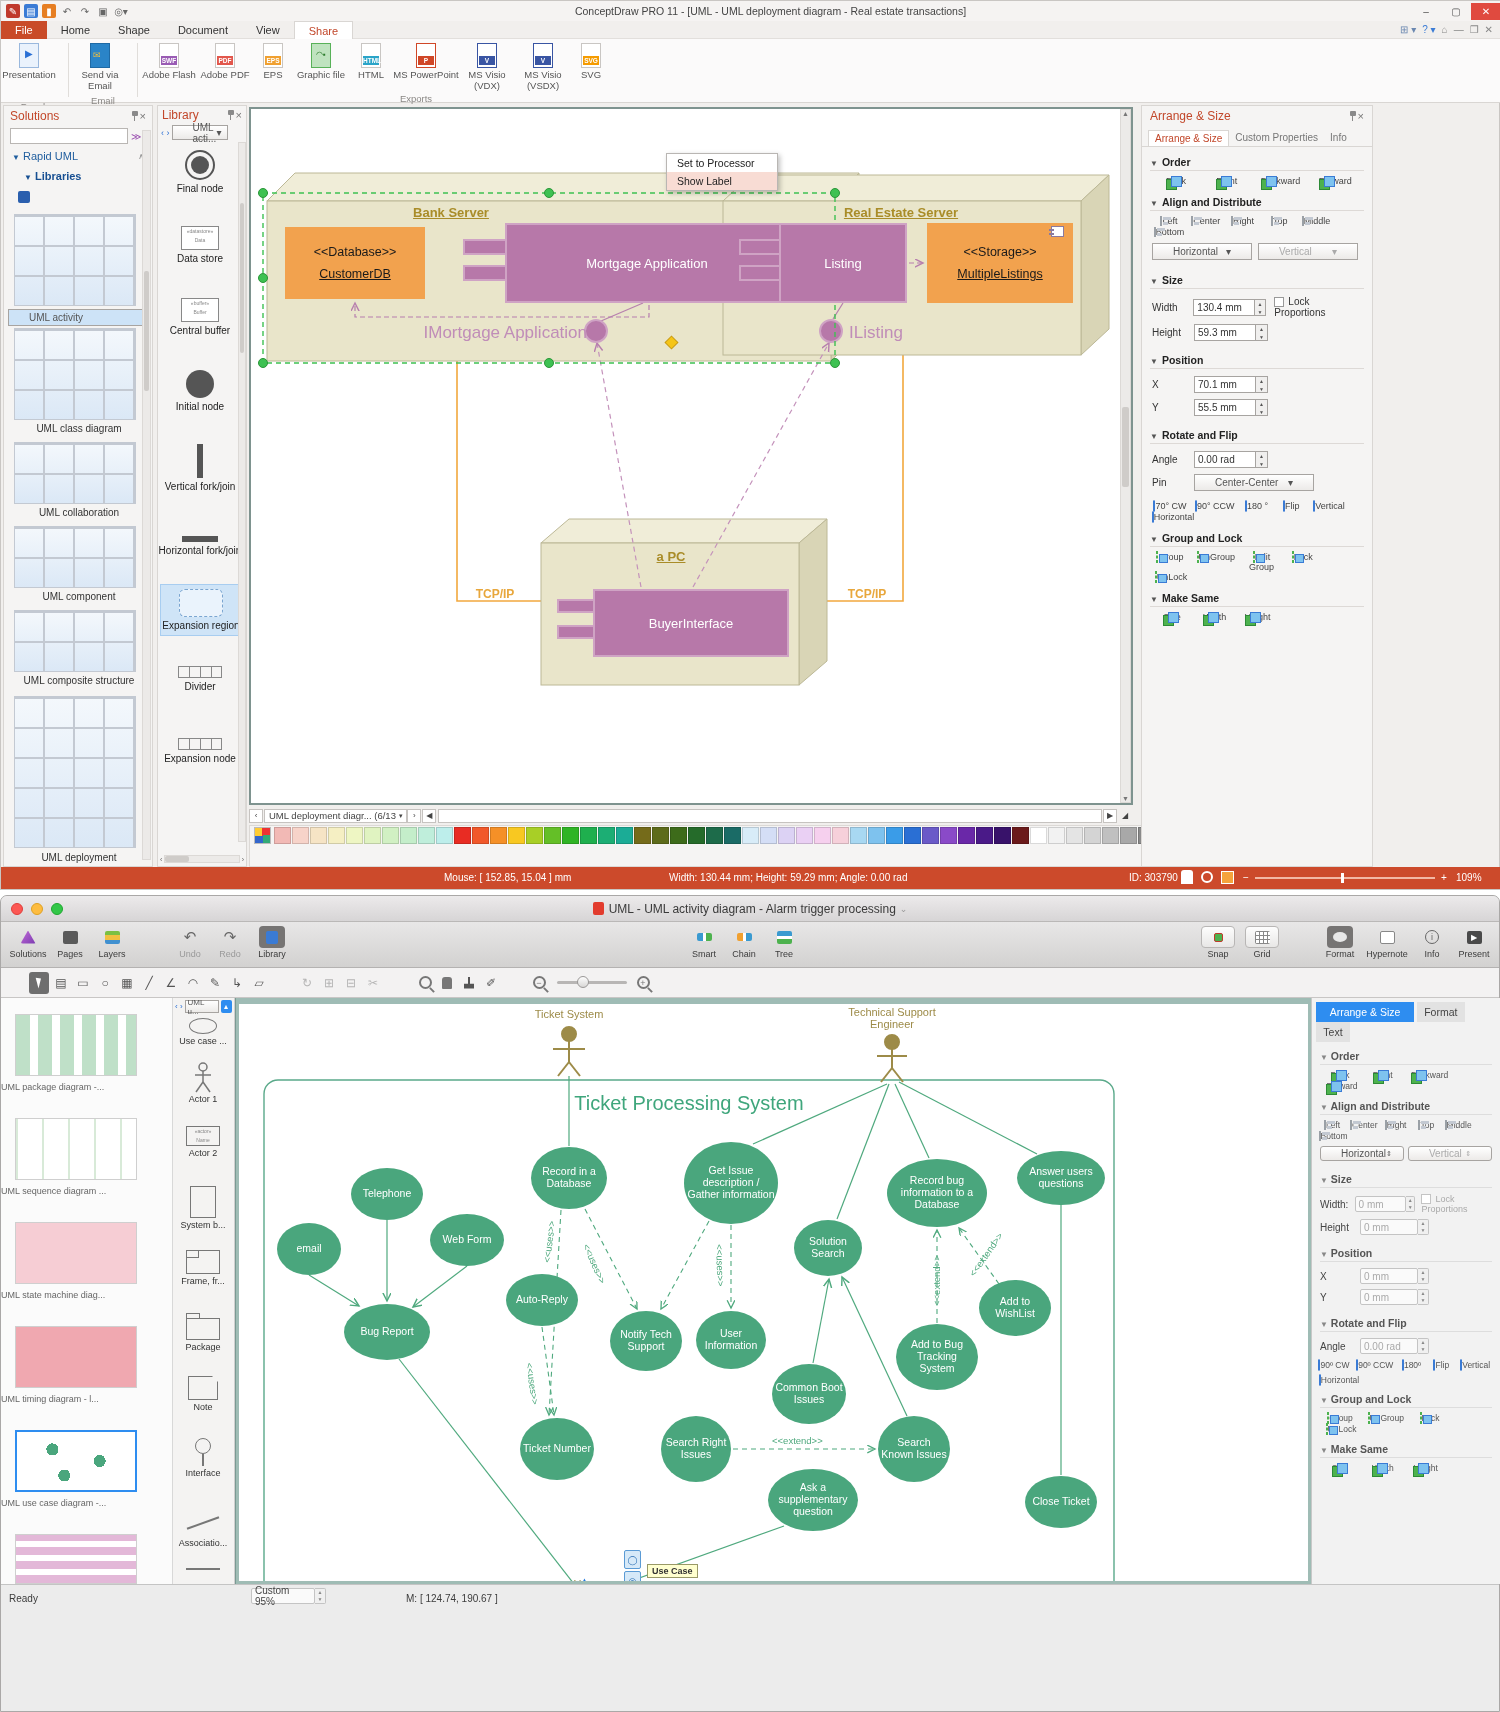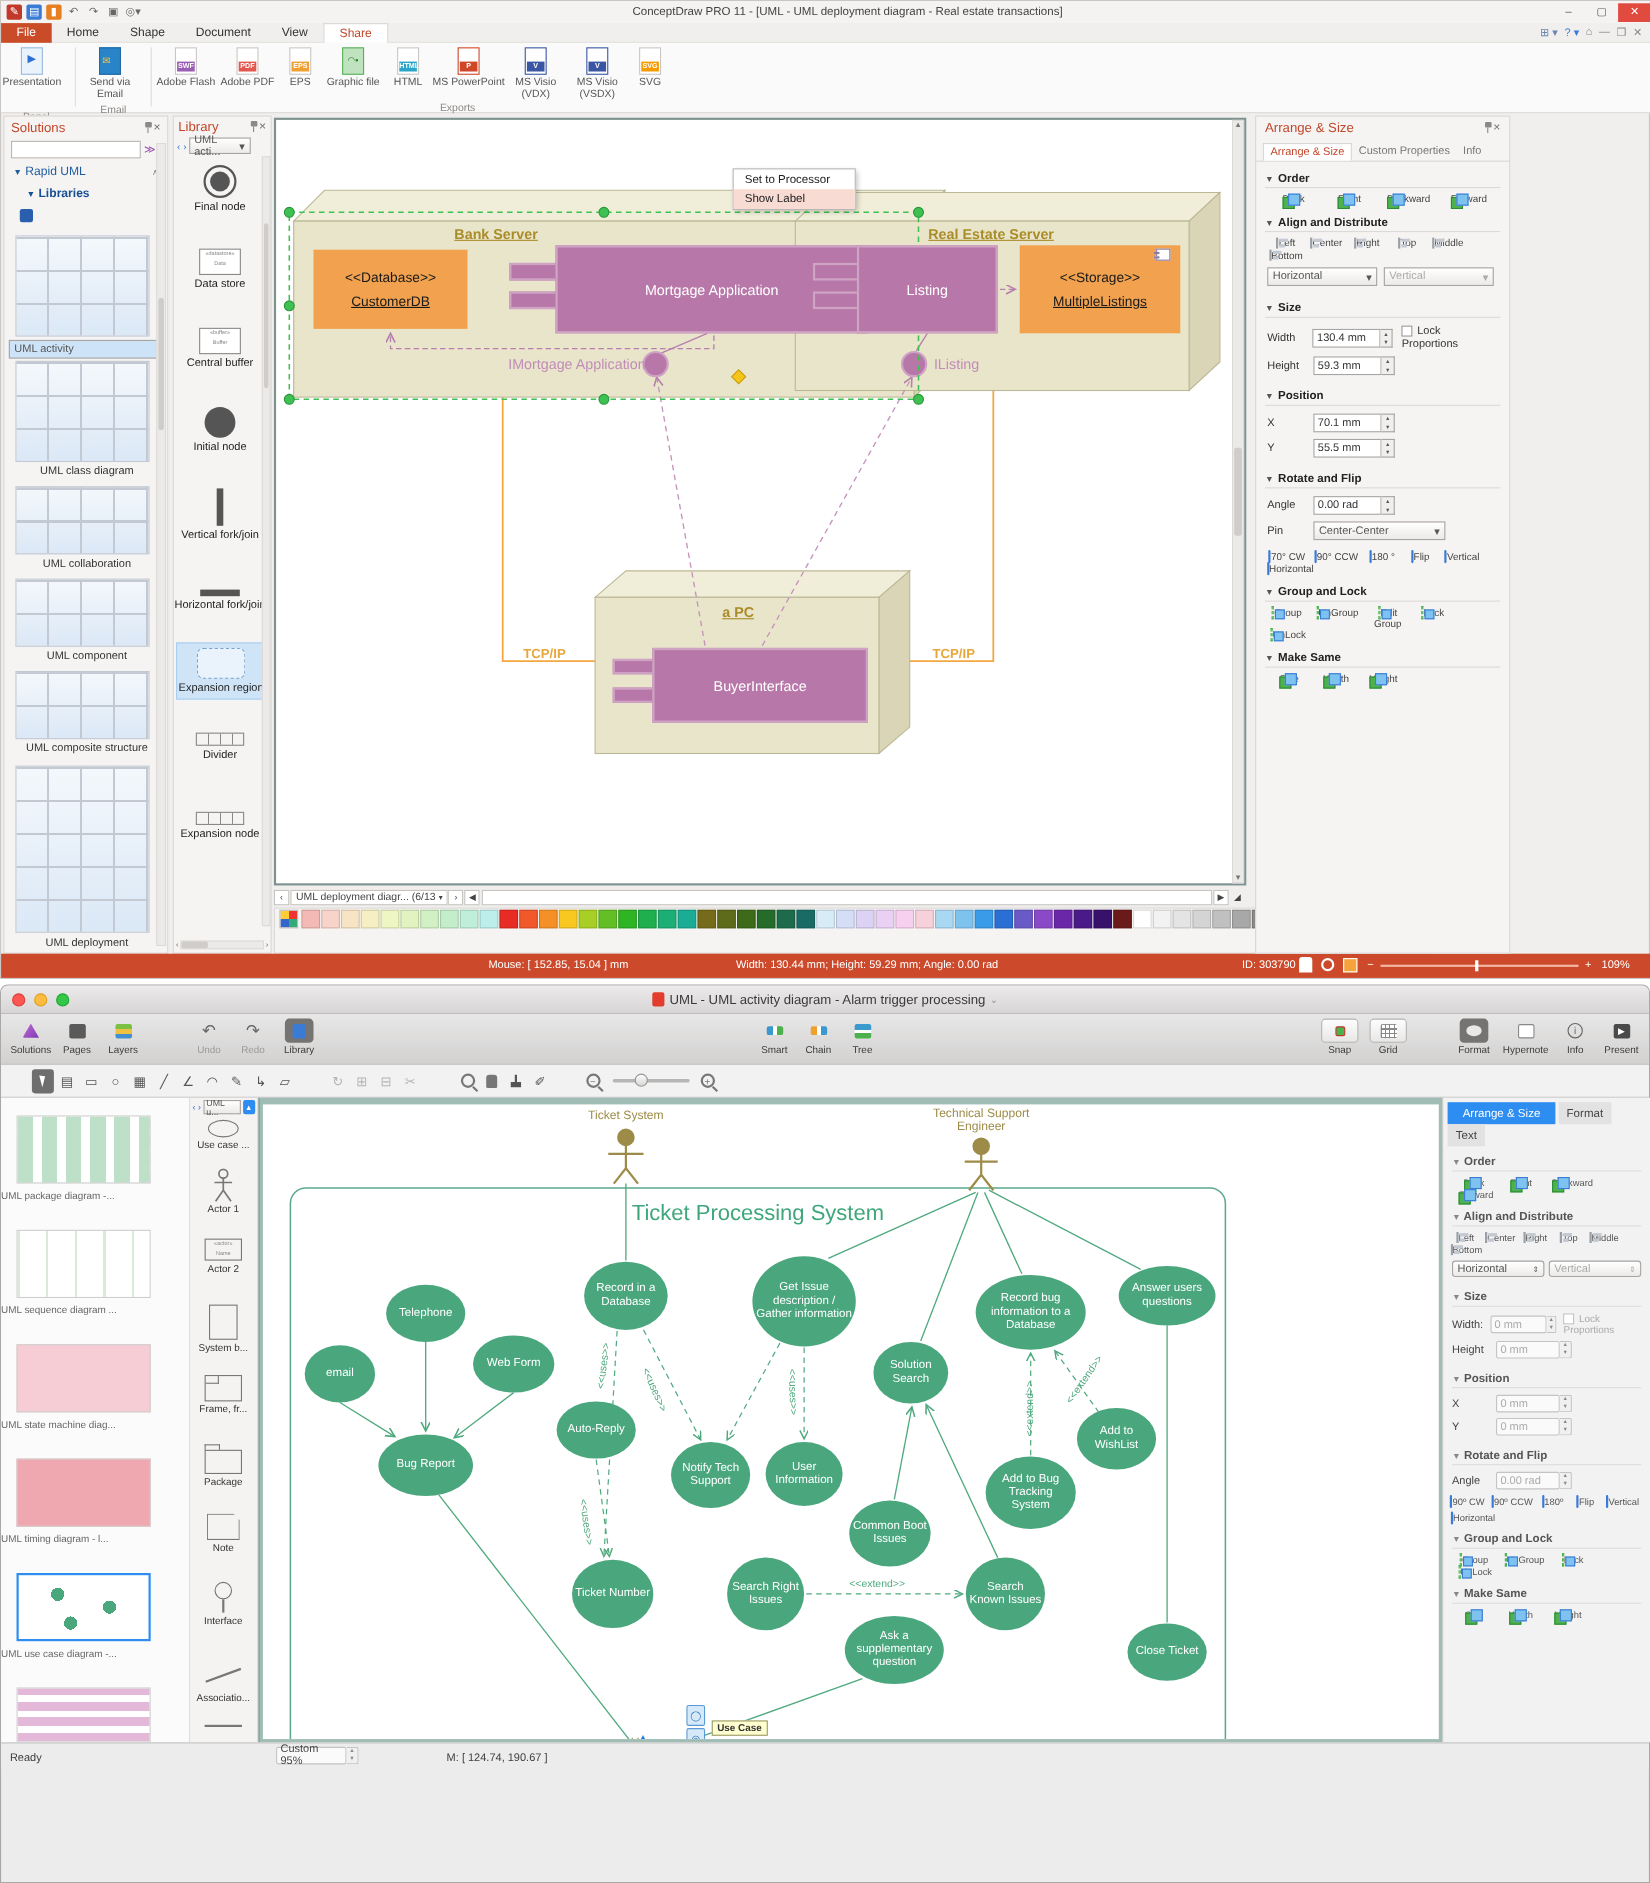--- a/index.html
+++ b/index.html
@@ -43,21 +43,21 @@
 .libsel{background:#cfe4f7;border:1px solid #a8cdf0}
 
 
 .wcanvas{left:248px;top:106px;width:884px;height:698px;background:#fff;border:2px solid #7e938f}
 .n-title{color:#a98c28;text-decoration:underline;font-size:13px;font-weight:bold;text-align:center}
 .comp-main{background:#b778a9;border:2px solid #cfa3c4;color:#fff;display:flex;align-items:center;justify-content:center;text-align:center;font-size:13px}
 .comp-main .t{}
 .ctab{background:#b778a9;border:2px solid #cfa3c4}
 .onode{background:#f2a24e;display:flex;flex-direction:column;align-items:center;justify-content:center;font-size:12.5px;color:#1a1a1a;gap:8px}
 .onode .nm{text-decoration:underline}
-.iface{color:#c08db8;font-size:13px}
+.iface{color:#c08db8;font-size:17px}
 .tcp{color:#e8a73c;font-size:12px;font-weight:bold}
 .cmenu{background:#fff;border:1px solid #b9b6b3;box-shadow:2px 2px 5px rgba(0,0,0,.25);font-size:10.5px;color:#222}
 .cmenu .mi{padding:3px 10px}
 .cmenu .mi.hl{background:#f8dcd4}
 .tabrow{left:248px;top:806px;width:884px;height:17px;background:#f1efed;display:flex;align-items:center;font-size:9.5px;color:#444}
 .tbn{width:14px;height:14px;border:1px solid #c6c3c0;background:#fff;display:flex;align-items:center;justify-content:center;font-size:8px;margin-right:1px}
 .pgtab{height:14px;border:1px solid #c6c3c0;background:#fff;padding:0 4px;display:flex;align-items:center}
 .hstrack{flex:1;height:14px;border:1px solid #c6c3c0;background:#fff;margin:0 1px}
 .colors{left:248px;top:824px;width:1052px;height:42px;background:#f5f4f3;border:1px solid #dcd9d6}
 .swrow{display:flex;gap:1px}
@@ -75,21 +75,21 @@
 .icb{display:inline-block;text-align:center;font-size:9px;color:#444;vertical-align:top}
 .g2{width:16px;height:14px;margin:0 auto 2px;position:relative}
 .g2:before{content:"";position:absolute;left:0;top:3px;width:9px;height:9px;background:#4db24e;border:1px solid #2d8a36}
 .g2:after{content:"";position:absolute;left:5px;top:0;width:9px;height:9px;background:#7ec3ef;border:1px solid #3a7bd5}
 .galn{width:14px;height:12px;margin:0 auto 2px;border-left:2px solid #9aa0a6;position:relative}
 .galn:before{content:"";position:absolute;left:1px;top:1px;width:8px;height:3px;background:#c3c9d2}
 .galn:after{content:"";position:absolute;left:1px;top:6px;width:5px;height:3px;background:#c3c9d2}
 .fld{height:17px;border:1px solid #a7a4a1;background:#fff;font-size:10px;padding:0 3px;display:inline-flex;align-items:center}
 .stp{display:inline-flex;flex-direction:column;width:12px;height:17px;border:1px solid #a7a4a1;border-left:none;background:#f0efee;font-size:5px;color:#555;line-height:8px;text-align:center}
 .cbx{width:10px;height:10px;border:1px solid #999;background:#fff;display:inline-block;vertical-align:-2px;margin-right:4px}
-.sel{border:1px solid #a7a4a1;background:linear-gradient(#fff,#eceae8);height:17px;font-size:10px;display:inline-flex;align-items:center;justify-content:space-between;padding:0 4px;color:#555}
+.sel{border:1px solid #a7a4a1;background:linear-gradient(#fff,#eceae8);height:17px;font-size:10px;display:inline-flex;align-items:center;justify-content:space-between;padding:0 20px;color:#555}
 .flip{width:16px;height:13px;margin:0 auto 2px;background:linear-gradient(135deg,#7ec3ef 50%,#eaf4fc 50%);border:1px solid #3a7bd5;border-radius:2px}
 .ggrp{width:16px;height:14px;margin:0 auto 2px;border:1px dashed #4db24e;position:relative}
 .ggrp:before{content:"";position:absolute;left:2px;top:2px;width:7px;height:7px;background:#7ec3ef;border:1px solid #3a7bd5}
 
 
 .mac{position:absolute;left:0;top:895px;width:1500px;height:817px;background:#ececec;border:1px solid #aaa8a7;border-radius:7px 7px 0 0}
 .mtitle{left:0;top:0;width:1498px;height:26px;background:linear-gradient(#eceaeb,#d7d5d6);border-bottom:1px solid #bab8b7;border-radius:7px 7px 0 0;font-size:12px;color:#3a3a3a}
 .tl{width:12px;height:12px;border-radius:50%;margin-right:8px}
 .mtbar{left:0;top:26px;width:1498px;height:46px;background:linear-gradient(#e8e7e7,#d2d1d0);border-bottom:1px solid #b4b2b1}
 .mtb{position:absolute;text-align:center;font-size:9px;color:#3c3c3c;width:42px}

